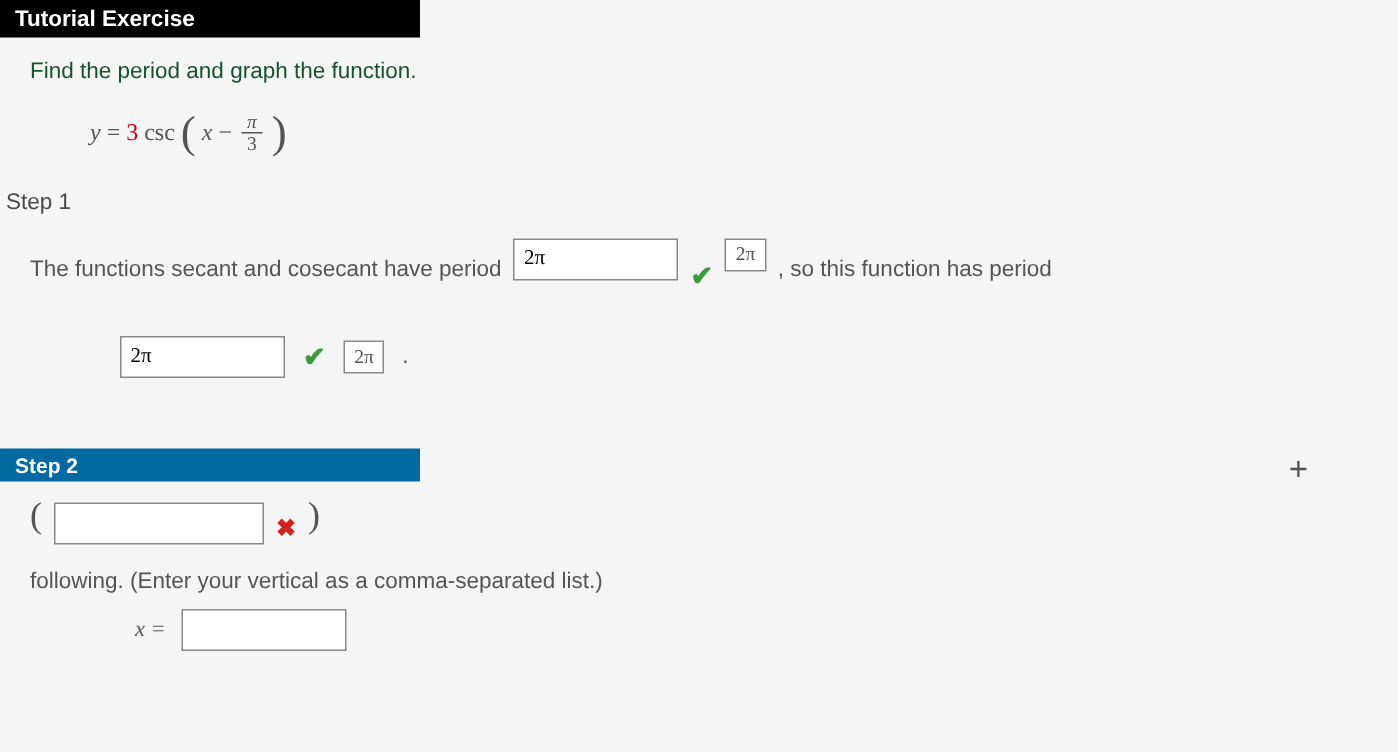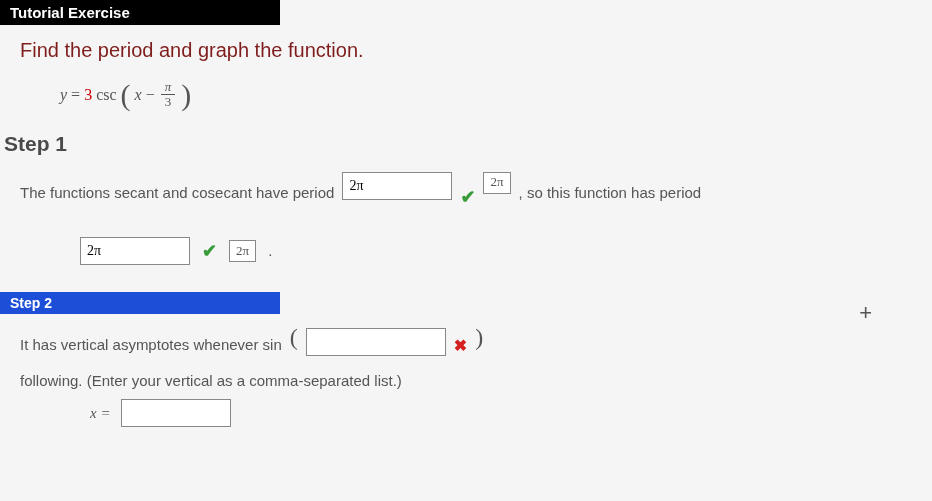--- a/index.html
+++ b/index.html
@@ -15,37 +15,38 @@
     .header-bar {
       background: #000000;
       color: white;
       font-weight: bold;
       font-size: 15px;
       padding: 4px 10px;
       display: inline-block;
       min-width: 280px;
     }
     .step-bar {
-      background: #1d4ed8;
+      background: #0369a1;
       color: white;
       font-weight: bold;
       font-size: 14px;
       padding: 3px 10px;
       display: inline-block;
       min-width: 280px;
+      margin-top: 20px;
     }
     .content {
       padding: 14px 20px 8px 20px;
-      color: #7f1d1d;
-      font-size: 20px;
+      color: #14532d;
+      font-size: 15px;
     }
     .step-label {
-      font-weight: bold;
+      font-weight: normal;
       color: #4a4a4a;
-      font-size: 21px;
+      font-size: 15px;
       padding: 12px 0 0 4px;
     }
     .equation {
       padding: 10px 60px;
       font-family: 'Times New Roman', serif;
       font-size: 16px;
       color: #555;
       display: flex;
       align-items: center;
       gap: 4px;
@@ -197,21 +198,20 @@
 
 <span class="plus-icon">+</span>
 
 
 <div class="step-bar" style="margin-left:0;">
   <span>Step 2</span>
 </div>
 
 <div class="step2-body">
   <div class="inline-row">
-    <span>It has vertical asymptotes whenever sin</span>
     <span class="big-paren" style="font-size:24px;">(</span>
     <input class="answer-input wide" value="" style="">
     <span class="x-icon">✖</span>
     <span class="big-paren" style="font-size:24px;">)</span>
   </div>
   <div>
     <span>following. (Enter your vertical as a comma-separated list.)</span>
   </div>
   <div class="xequals">
     <span>x =</span>

